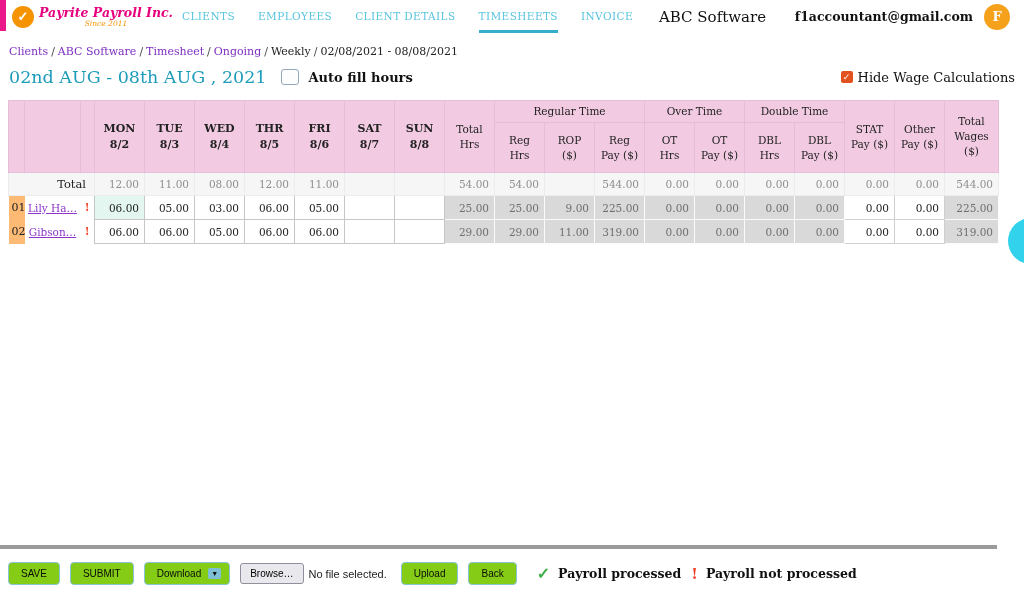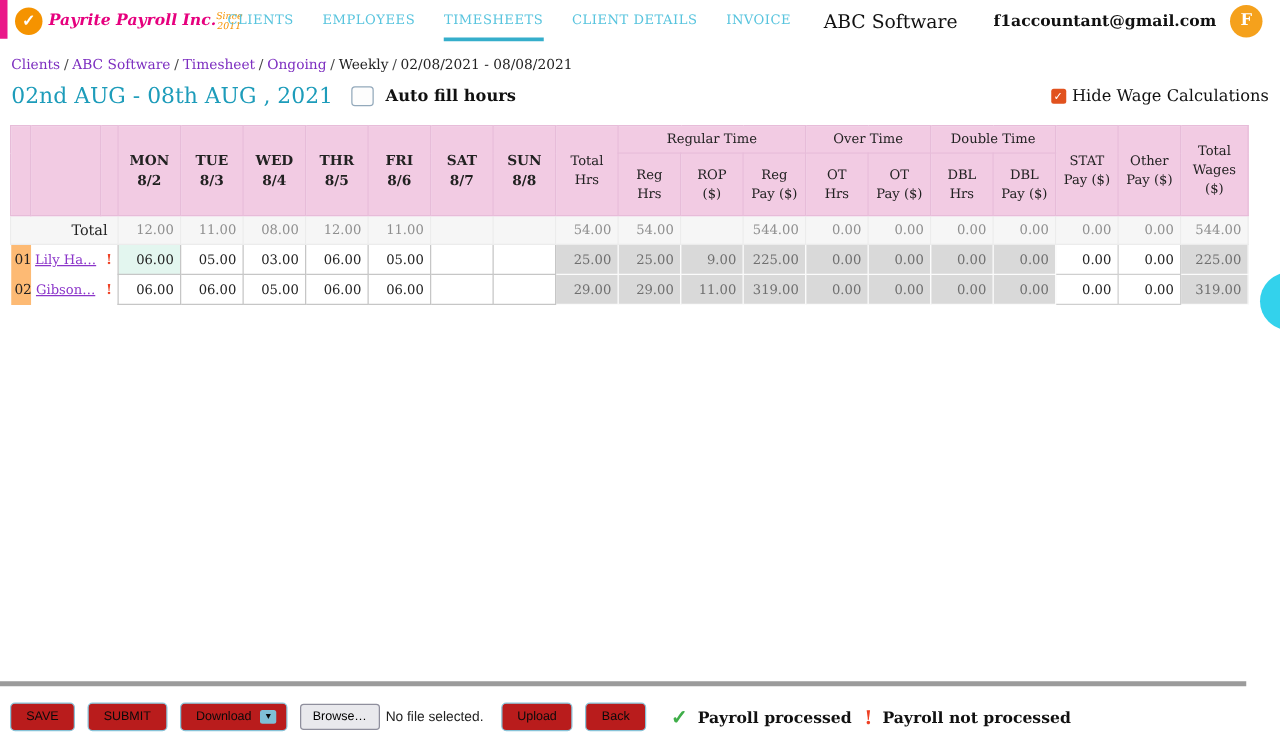--- a/index.html
+++ b/index.html
@@ -9,21 +9,21 @@
     background: #ffffff;
     position: relative;
     overflow: hidden;
   }
 
   
   .magenta-strip { position: absolute; left: 0; top: 0; width: 6px; height: 31px; background: #ea1889; z-index: 6; }
   .navbar { position: absolute; top: 0; left: 0; width: 1024px; height: 33px; display: flex; align-items: stretch; background: #fff; }
   .logo { display: flex; align-items: center; gap: 5px; margin-left: 12px; flex: none; width: 148px; cursor: pointer; }
   .logo-badge { width: 22px; height: 22px; border-radius: 50%; background: #f59300; color: #fff; font-size: 13px; font-weight: bold; display: flex; align-items: center; justify-content: center; flex: none; }
-  .logo-text-wrap { display: flex; flex-direction: row; }
+  .logo-text-wrap { display: flex; flex-direction: column; }
   .logo-title { color: #e6007e; font-weight: bold; font-style: italic; font-size: 12.5px; line-height: 1.15; white-space: nowrap; }
   .logo-tagline { color: #f59300; font-style: italic; font-size: 7.5px; line-height: 1; text-align: center; }
   .nav-items { display: flex; gap: 23px; margin-left: 22px; align-items: stretch; }
   .nav-item { color: #58c4de; font-size: 10.5px; letter-spacing: 0.4px; display: flex; align-items: center; border-bottom: 3px solid transparent; padding-top: 2px; text-decoration: none; cursor: pointer; white-space: nowrap; }
   .nav-item.active { border-bottom-color: #35aecb; }
   .company-name { font-size: 15px; color: #111; margin-left: 26px; white-space: nowrap; align-self: center; }
   .nav-right { margin-left: auto; display: flex; align-items: center; gap: 11px; margin-right: 14px; font-weight: bold; }
   .email { font-size: 12.5px; color: #111; }
   .avatar { width: 26px; height: 26px; border-radius: 50%; background: #f5a11c; color: #fff; font-size: 13px; display: flex; align-items: center; justify-content: center; cursor: pointer; }
 
@@ -58,21 +58,21 @@
   .emp-link { color: #8b35c9; text-decoration: underline; display: block; white-space: nowrap; overflow: hidden; cursor: pointer; }
   .icon-cell { color: #ee4023; font-weight: bold; text-align: center; padding: 0; border: none; background: #fff; font-size: 11px; }
   .day-cell { background: #fff; border: 1px solid #c6c6c6; cursor: text; }
   .day-cell.highlight { background: #e3f6ef; }
   .gray-cell { background: #d9d9d9; border: 1px solid #fbfbfb; color: #6f6f6f; }
   .pay-cell { background: #fff; border: 1px solid #cfcfcf; cursor: text; }
 
   
   .bottom-scrollbar { position: absolute; top: 545px; left: 0; width: 997px; height: 4px; background: #9b9b9b; cursor: pointer; }
   .footer { position: absolute; top: 562px; left: 8px; width: 1008px; display: flex; align-items: center; font-family: "Liberation Sans", sans-serif; }
-  .btn { background: #b91c1c; border: 1px solid #88c3d8; border-radius: 4px; font-size: 10px; font-family: "Liberation Sans", sans-serif; color: #0a0a0a; padding: 5px 12px; cursor: pointer; margin-right: 10px; white-space: nowrap; }
+  .btn { background: #84cc16; border: 1px solid #88c3d8; border-radius: 4px; font-size: 10px; font-family: "Liberation Sans", sans-serif; color: #0a0a0a; padding: 5px 12px; cursor: pointer; margin-right: 10px; white-space: nowrap; }
   .btn-download { display: inline-flex; align-items: center; gap: 7px; padding-right: 8px; }
   .caret { font-size: 7px; background: #7fbfd6; padding: 2px 3px; border-radius: 2px; }
   .file-group { display: flex; align-items: center; gap: 5px; margin-right: 14px; }
   .btn-browse { background: #e9e9ed; border: 1px solid #8f8f9d; border-radius: 3px; font-size: 10px; padding: 4px 9px; cursor: pointer; font-family: "Liberation Sans", sans-serif; }
   .no-file { font-size: 11px; color: #222; }
   .legend { display: flex; align-items: center; gap: 8px; margin-left: 10px; font-family: "DejaVu Serif", serif; }
   .legend-check { color: #3fae49; font-size: 16px; font-weight: bold; }
   .legend-alert { color: #ee4023; font-size: 15px; font-weight: bold; }
   .legend-text { font-size: 12.5px; color: #111; font-weight: bold; }
   .fab { position: absolute; top: 218px; right: -30px; width: 46px; height: 46px; border-radius: 50%; background: #33d2ec; cursor: pointer; }
@@ -86,22 +86,22 @@
   <div class="logo">
     <span class="logo-badge">✓</span>
     <span class="logo-text-wrap">
       <span class="logo-title">Payrite Payroll Inc.</span>
       <span class="logo-tagline">Since 2011</span>
     </span>
   </div>
   <nav class="nav-items">
     <a class="nav-item">CLIENTS</a>
     <a class="nav-item">EMPLOYEES</a>
+    <a class="nav-item">CLIENT DETAILS</a>
     <a class="nav-item active">TIMESHEETS</a>
-    <a class="nav-item">CLIENT DETAILS</a>
     <a class="nav-item">INVOICE</a>
   </nav>
   <div class="company-name">ABC Software</div>
   <div class="nav-right">
     <span class="email">f1accountant@gmail.com</span>
     <span class="avatar">F</span>
   </div>
 </header>
 
 <div class="breadcrumb">

